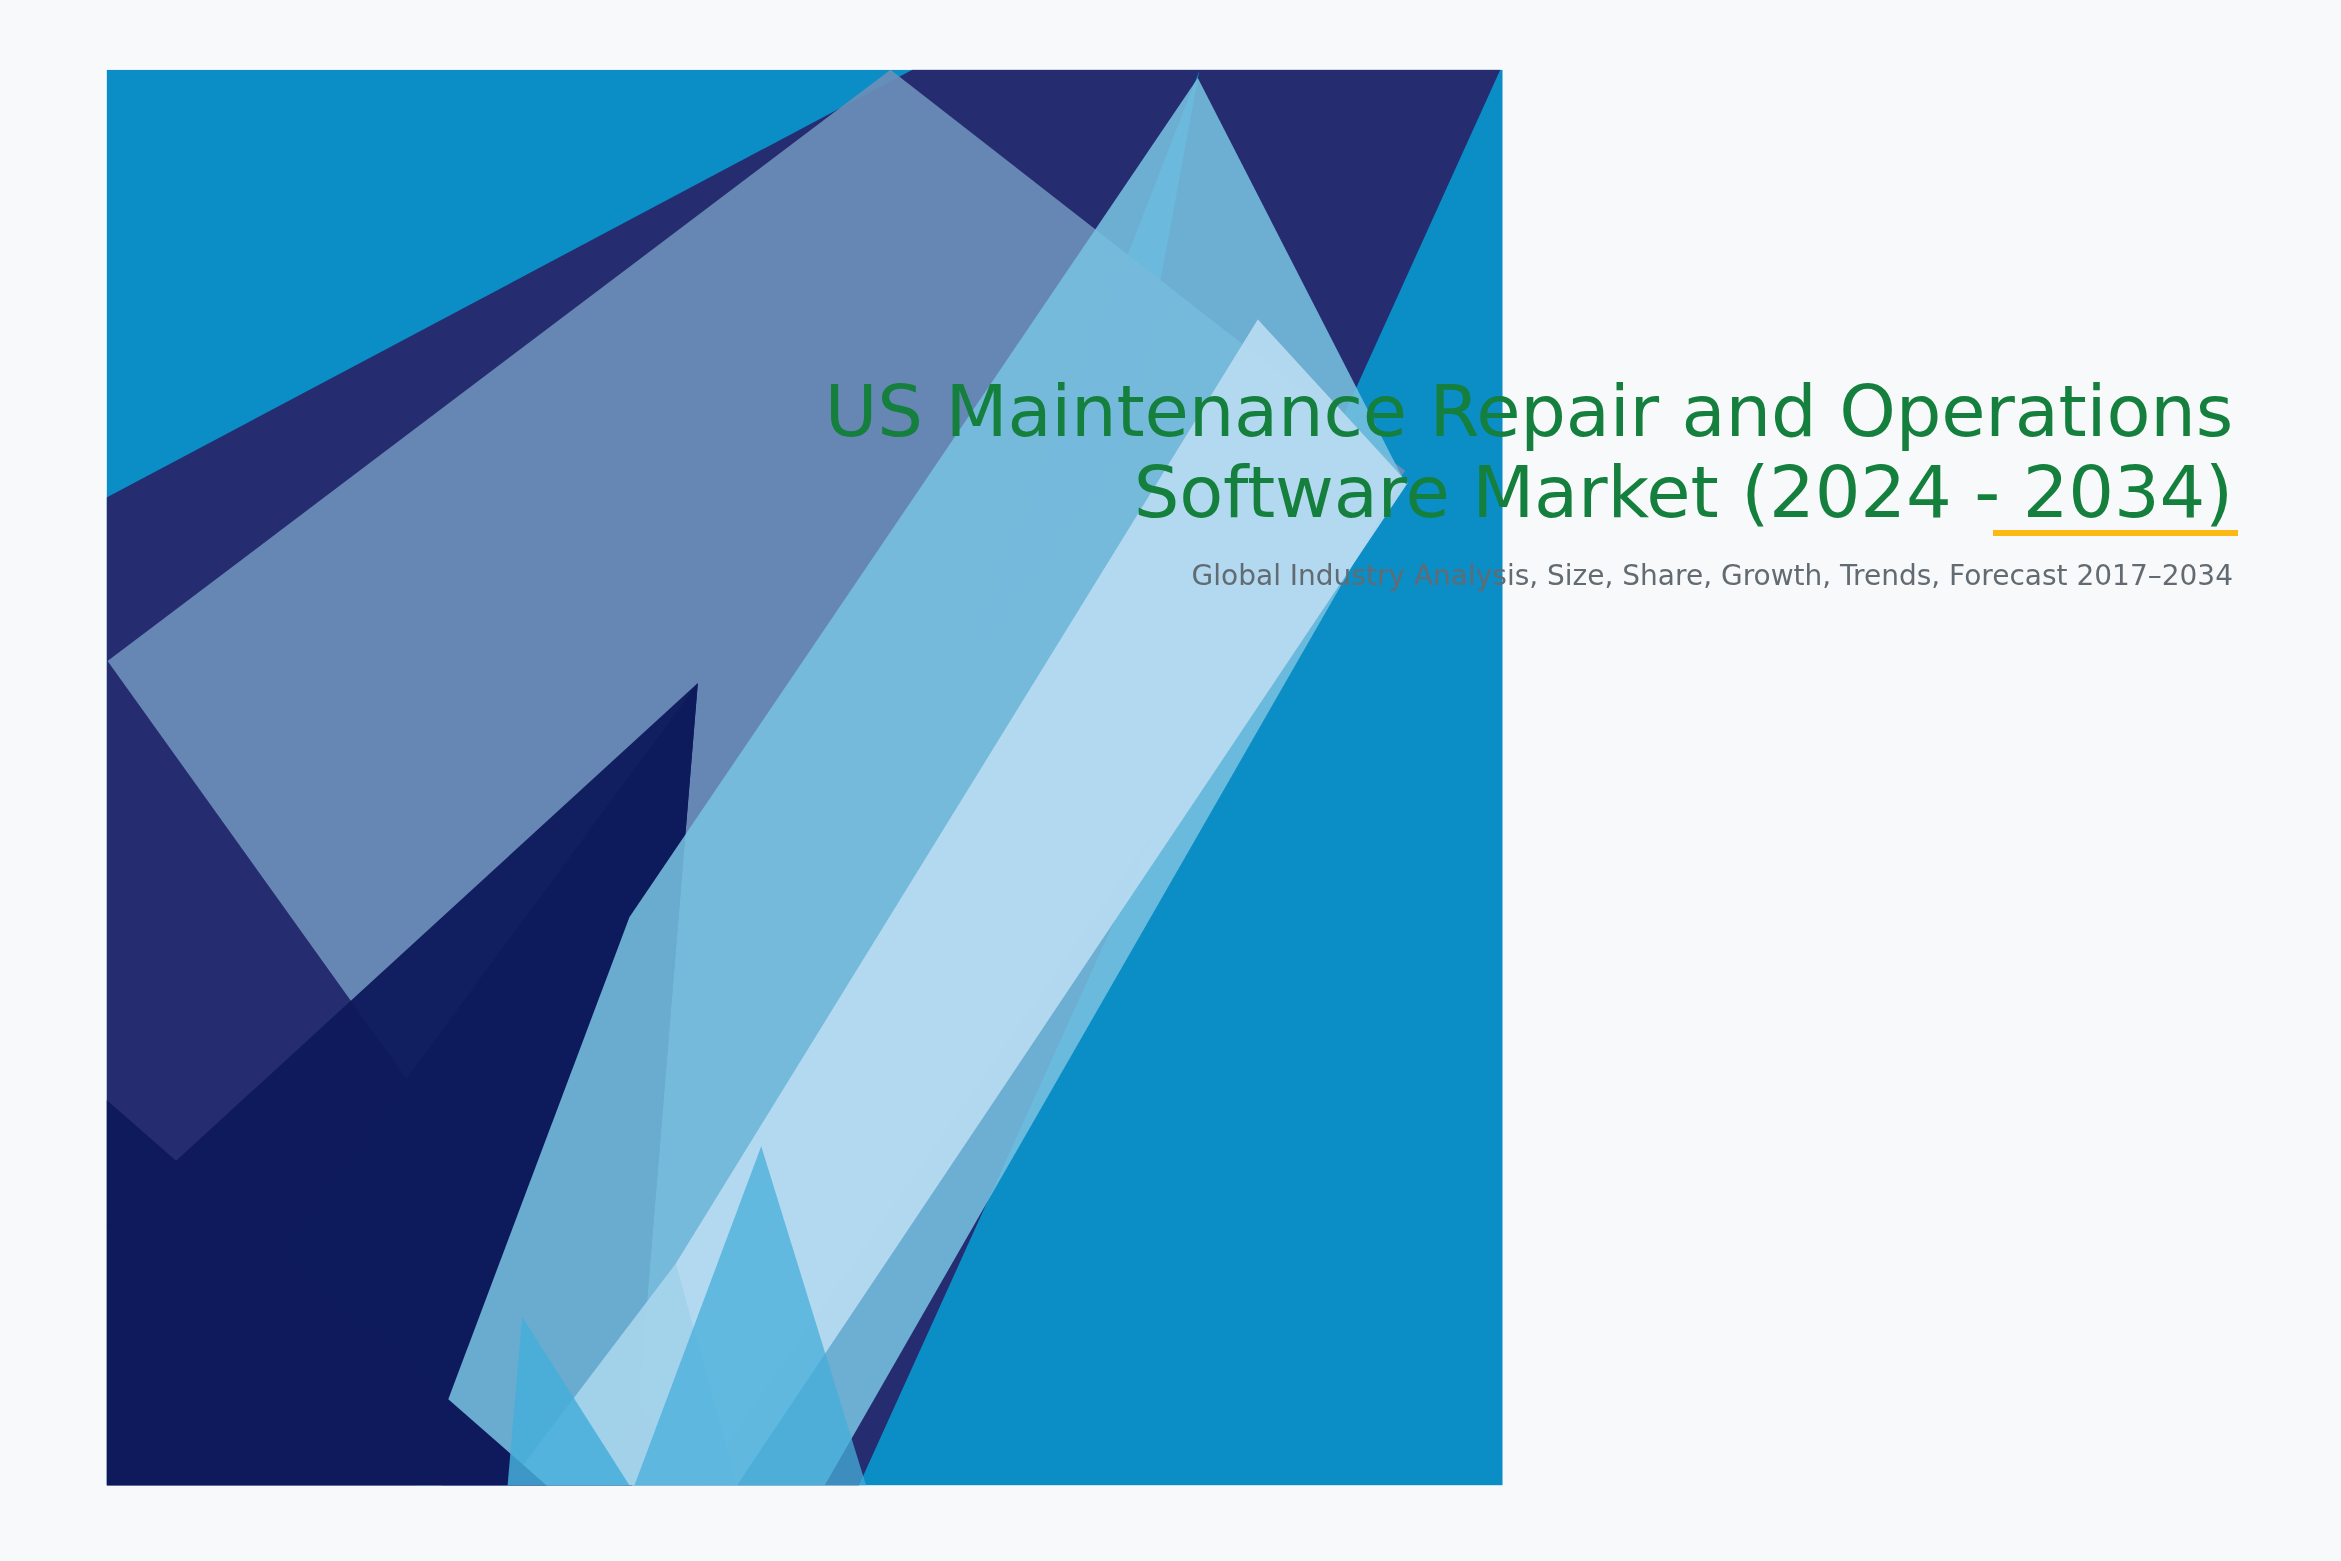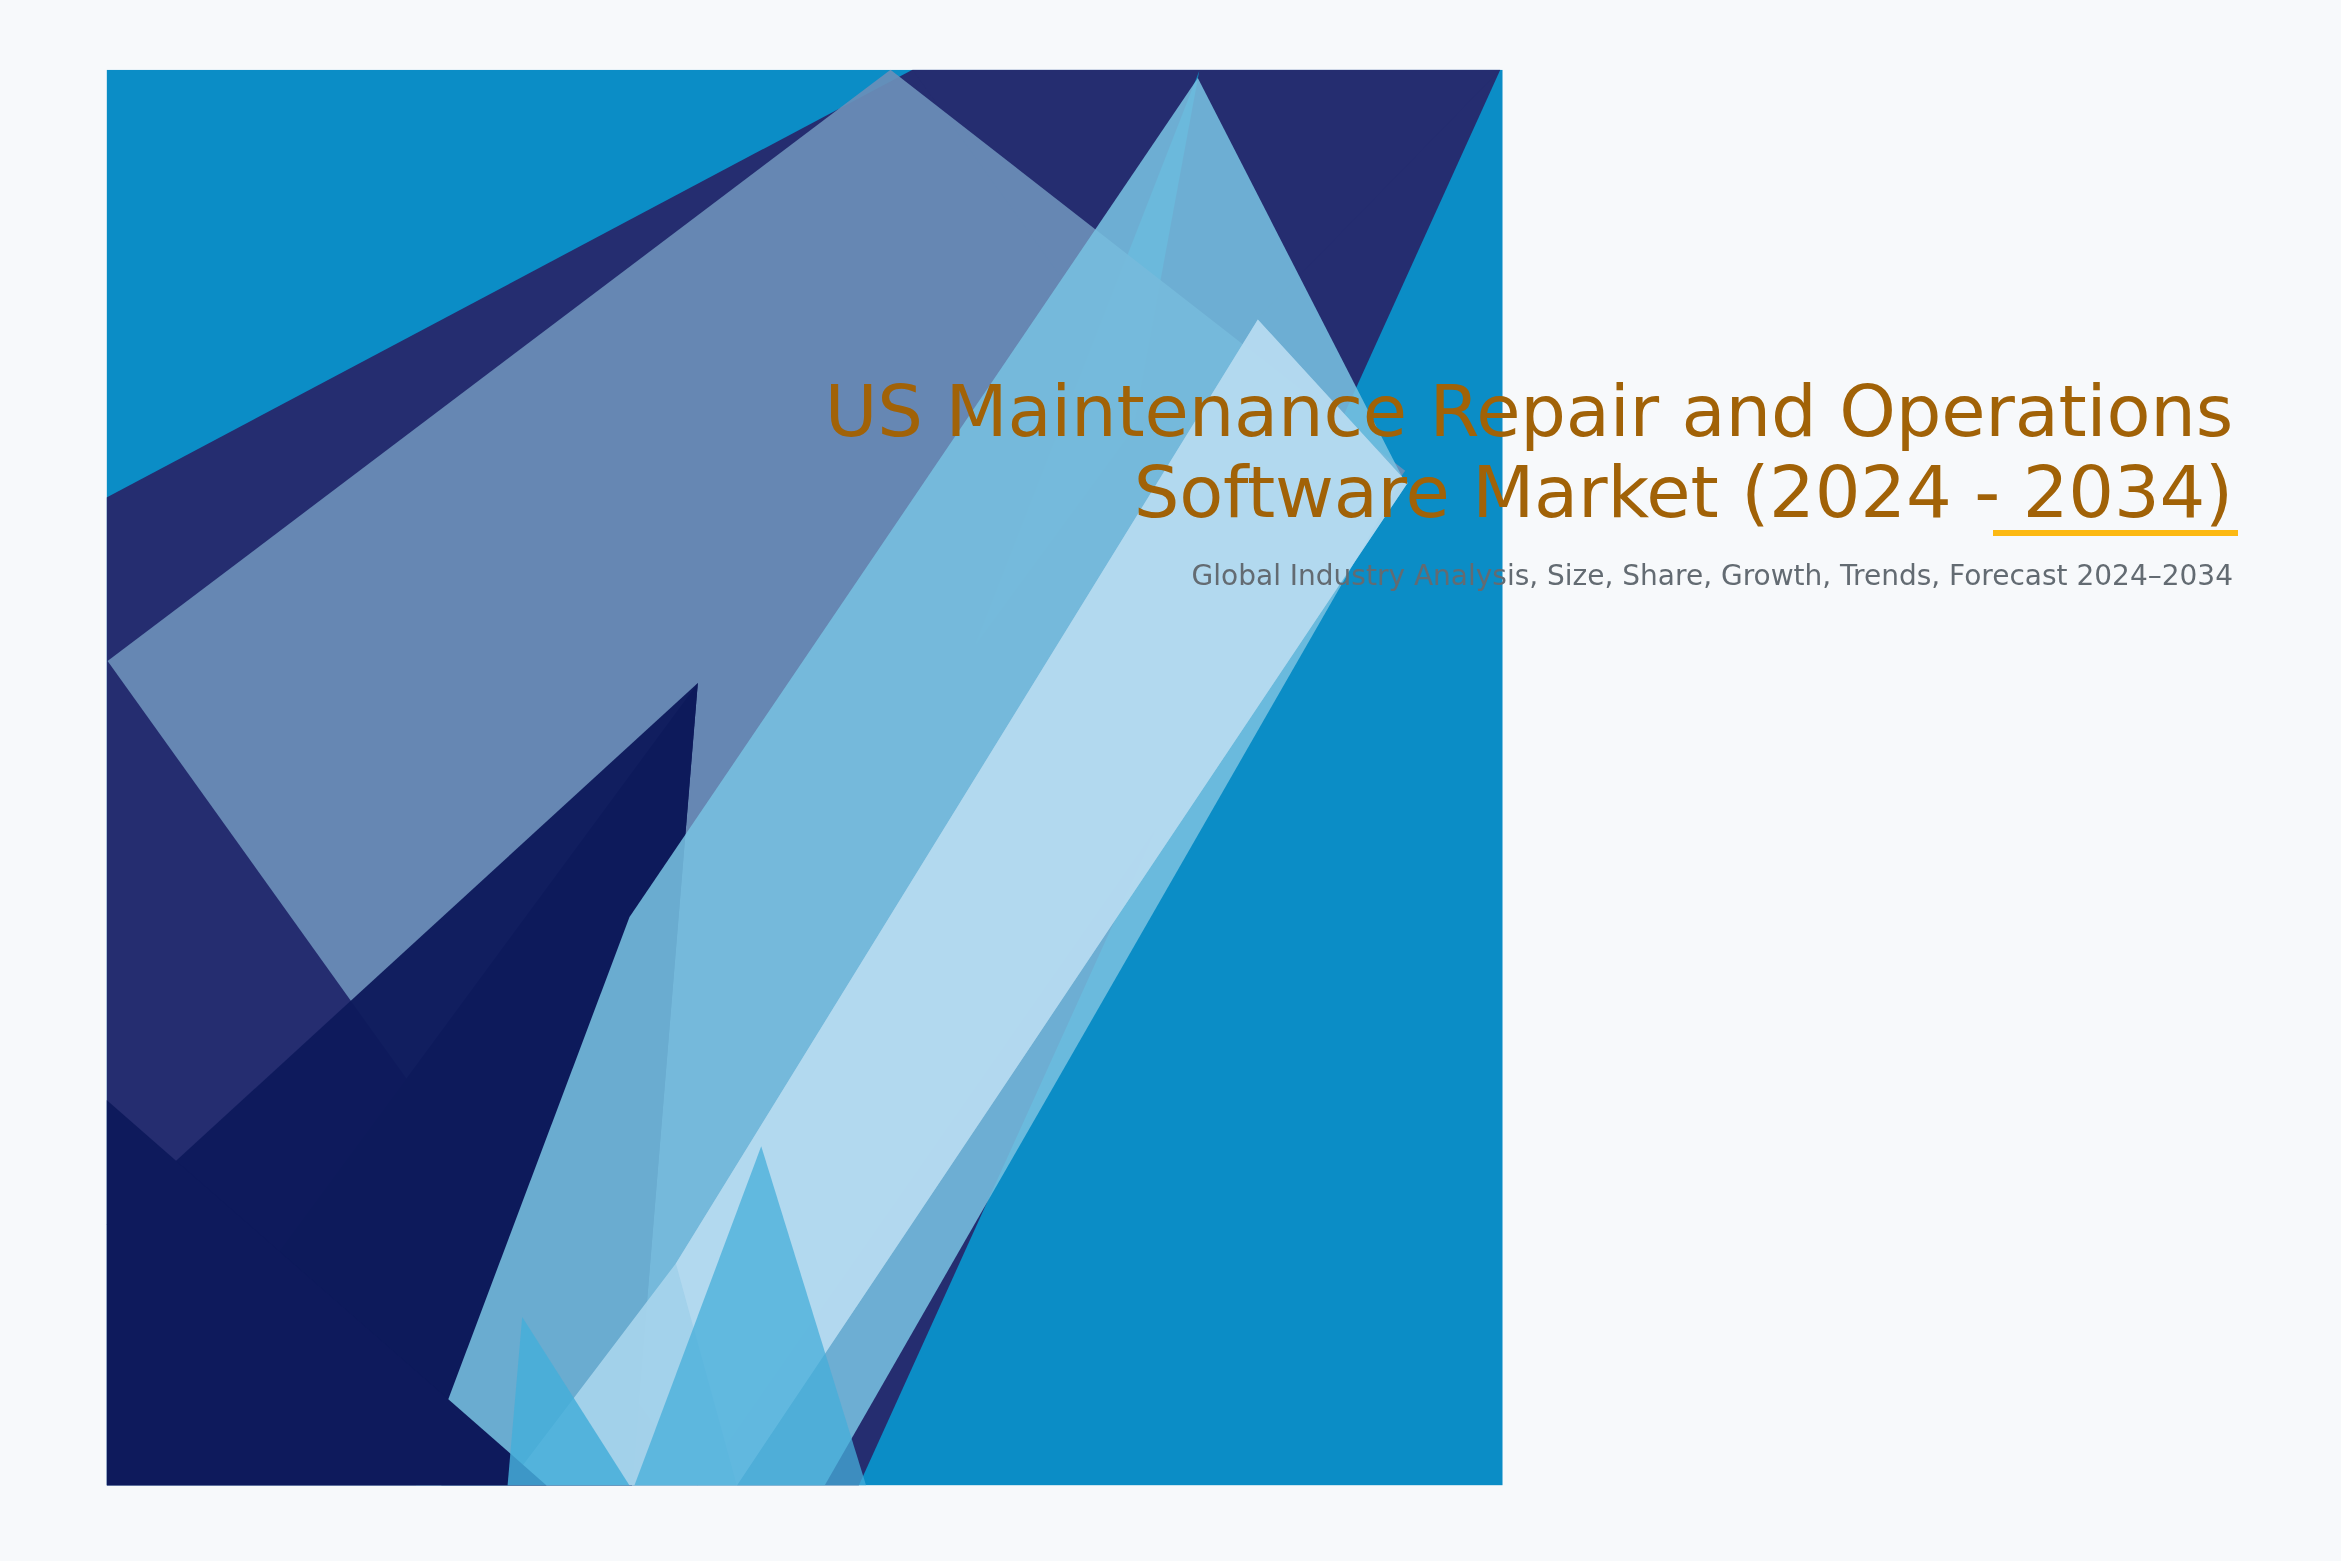--- a/index.html
+++ b/index.html
@@ -117,20 +117,20 @@
         <polygon points="1070,2700 1290,3045 1040,3045" fill="#45aed9" opacity="0.85"></polygon>
         <polygon points="1560,2350 1775,3045 1300,3045" fill="#45aed9" opacity="0.75"></polygon>
       </g>
     </svg>
   </div>
 
   <div id="text-block">
 
     <div id="title-wrap">
       <div id="title-accent" style="background: rgb(252, 185, 19);"></div>
-      <h1 id="report-title" style="color: #a16207;">US Maintenance Repair and Operations Software Market (2024 - 2034)</h1>
+      <h1 id="report-title" style="color: #15803d;">US Maintenance Repair and Operations Software Market (2024 - 2034)</h1>
     </div>
 
-    <p id="report-subtitle" style="color: rgb(99, 107, 114);">Global Industry Analysis, Size, Share, Growth, Trends, Forecast 2024–2034</p>
+    <p id="report-subtitle" style="color: rgb(99, 107, 114);">Global Industry Analysis, Size, Share, Growth, Trends, Forecast 2017–2034</p>
   </div>
 
 </div>
 
 
 </body></html>

